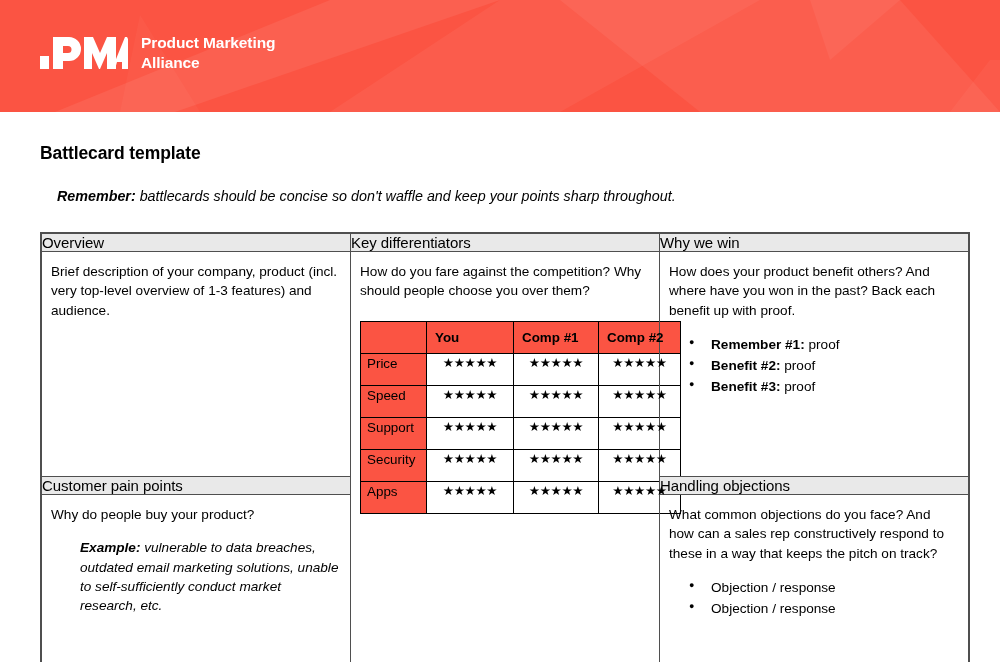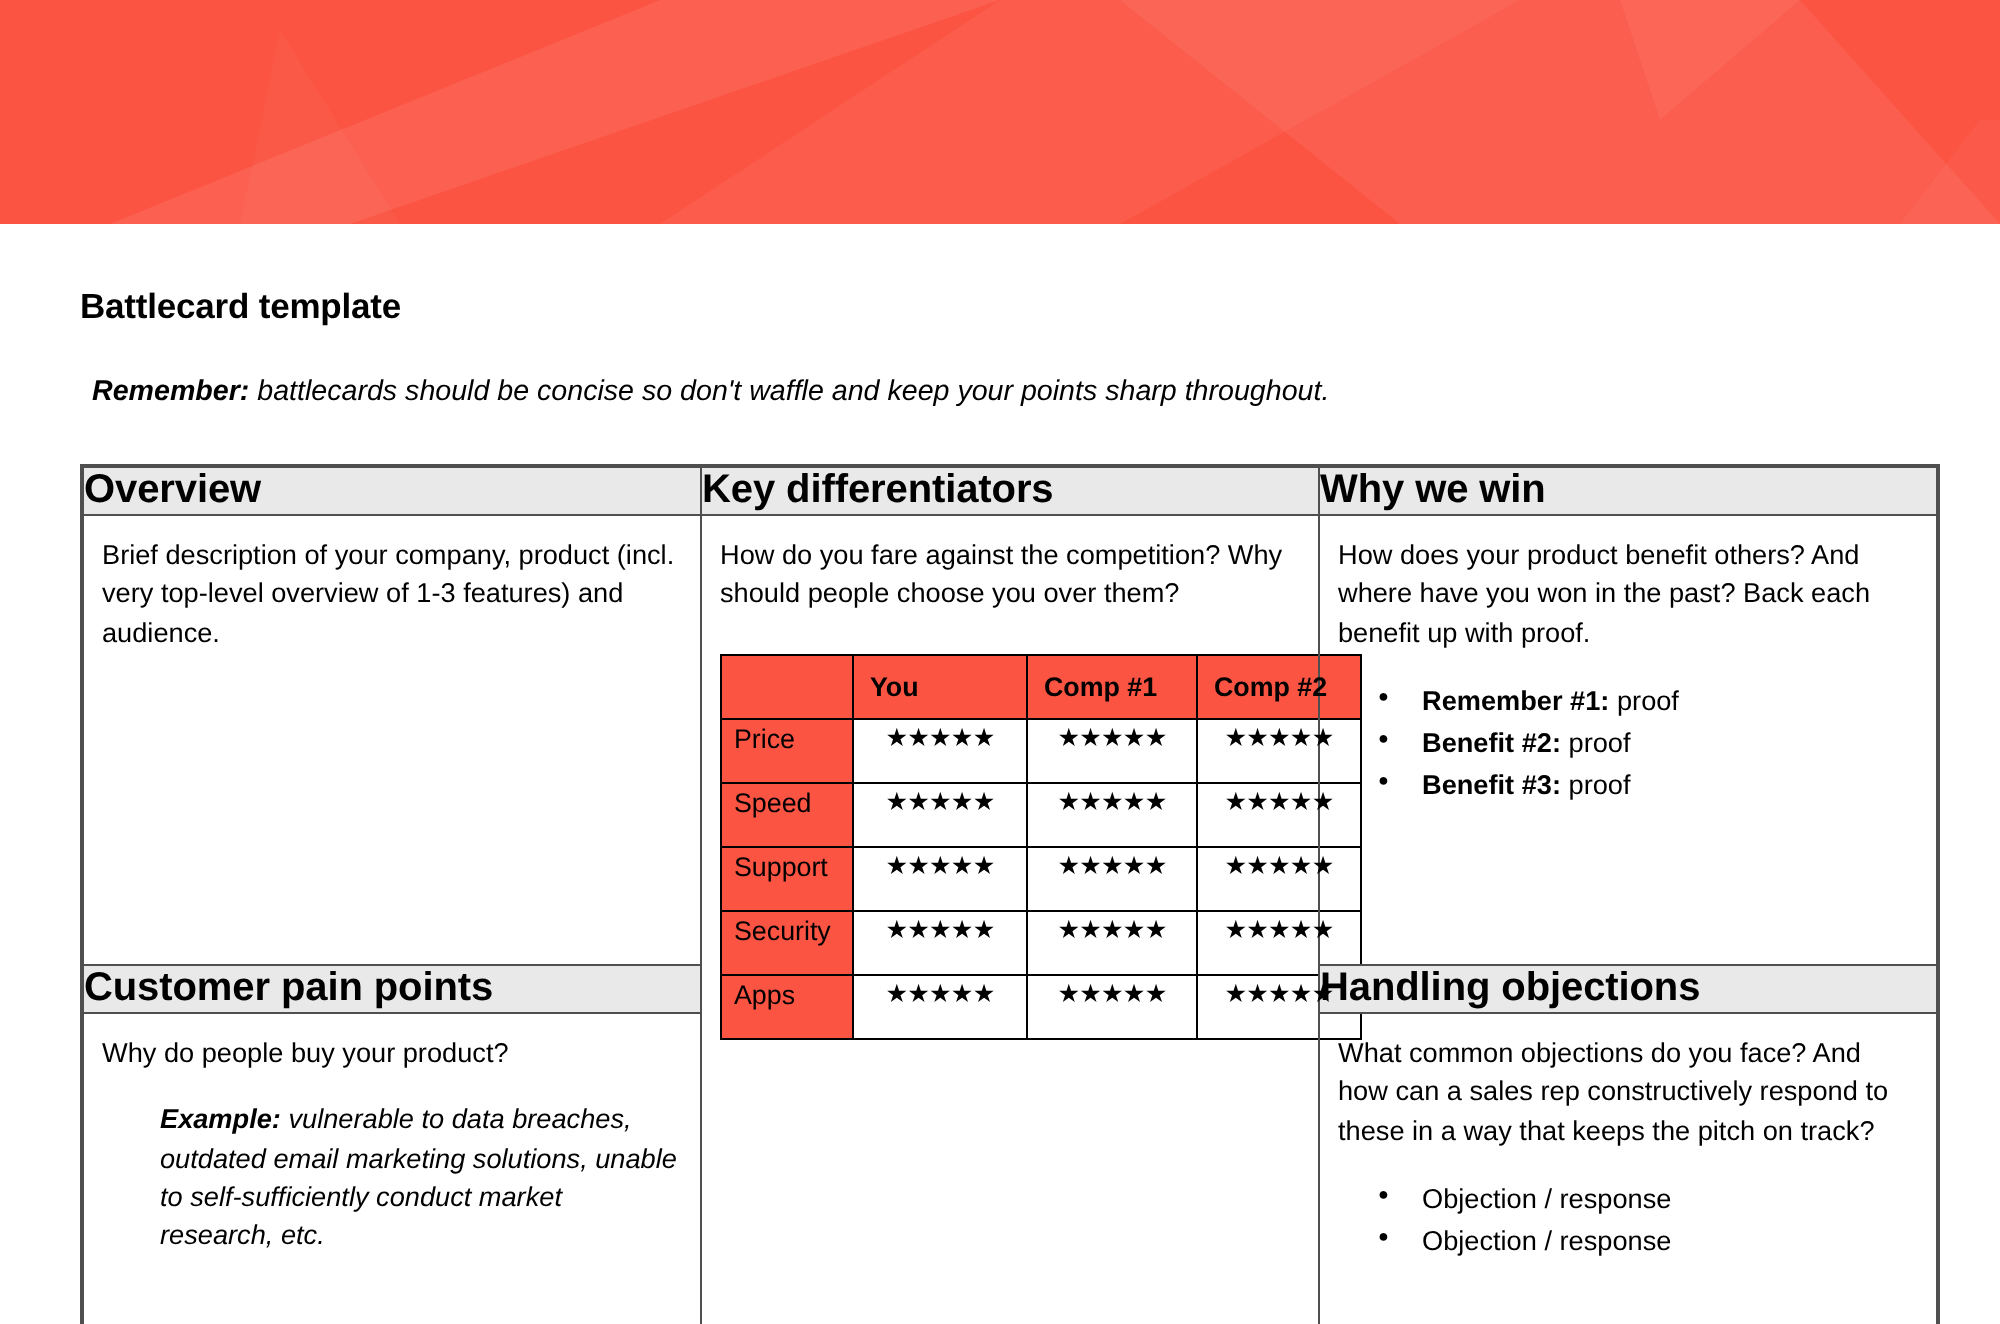--- a/index.html
+++ b/index.html
@@ -73,21 +73,21 @@
     font-size: 14.3px;
     color: #000000;
     line-height: 1.47;
     margin: 27px 0 0 0;
     max-width: 912px;
   }
   p.doc-remember {
     font-size: 14.3px;
     color: #000000;
     line-height: 1.47;
-    margin: 22px 0 0 6px;
+    margin: 22px 0 0 17px;
     font-style: italic;
   }
   p.doc-remember .lead {
     font-weight: bold;
     font-style: italic;
   }
 
   
   .bc-table {
     margin-top: 25px;
@@ -97,22 +97,22 @@
     border: 2px solid #4f4f4f;
   }
   .bc-table td {
     border: 1px solid #4f4f4f;
     vertical-align: top;
     padding: 0;
     width: 308px;
   }
   .cell-head {
     background: #e9e9e9;
-    font-weight: bold;
-    font-size: 20px;
+    font-weight: normal;
+    font-size: 15px;
     color: #000000;
     padding: 8px 9px 8px 9px;
     letter-spacing: -0.05px;
   }
   .cell-body {
     font-size: 13.6px;
     color: #000000;
     line-height: 1.42;
     padding: 10px 9px 28px 9px;
   }
@@ -195,20 +195,34 @@
   <div class="banner">
     <svg class="banner-shapes" viewBox="0 0 1000 112" preserveAspectRatio="none">
       <polygon points="330,0 500,0 175,112 55,112" fill="#ffffff" opacity="0.07"></polygon>
       <polygon points="500,0 760,0 560,112 330,112" fill="#ffffff" opacity="0.05"></polygon>
       <polygon points="560,0 900,0 1000,112 700,112" fill="#ffffff" opacity="0.06"></polygon>
       <polygon points="140,15 200,112 120,112" fill="#ffffff" opacity="0.03"></polygon>
       <polygon points="810,0 900,0 830,60" fill="#ffffff" opacity="0.05"></polygon>
       <polygon points="990,60 1000,60 1000,112 950,112" fill="#ffffff" opacity="0.04"></polygon>
     </svg>
 
+    <div class="brand">
+      <span class="brand-mark">
+        <svg width="88" height="34" viewBox="0 0 88 34" aria-hidden="true">
+          <rect x="0" y="20" width="9" height="13" fill="#ffffff"></rect>
+          <path d="M13 1 h16 a12 12 0 0 1 0 24 h-6 v8 h-10 z M23 10 v7 h5 a3.5 3.5 0 0 0 0 -7 z" fill="#ffffff"></path>
+          <path d="M44 33 v-32 h9 l7 16 l7 -16 h9 v32 h-9 v-16 l-7 16 h-1 l-7 -16 v16 z" fill="#ffffff"></path>
+          <path d="M72 33 l13 -32 h2 l1 2 v30 h-6 v-7 h-5 l-2 7 z" fill="#ffffff"></path>
+        </svg>
+      </span>
+      <span class="brand-text">
+        <span>Product Marketing</span>
+        <span class="l2">Alliance</span>
+      </span>
+    </div>
   </div>
 
   <div class="doc">
 
     <h1 class="doc-title">Battlecard template</h1>
 
 
     <p class="doc-remember"><span class="lead">Remember:</span><span> battlecards should be concise so don't waffle and keep your points sharp throughout.</span></p>
 
     <table class="bc-table">

